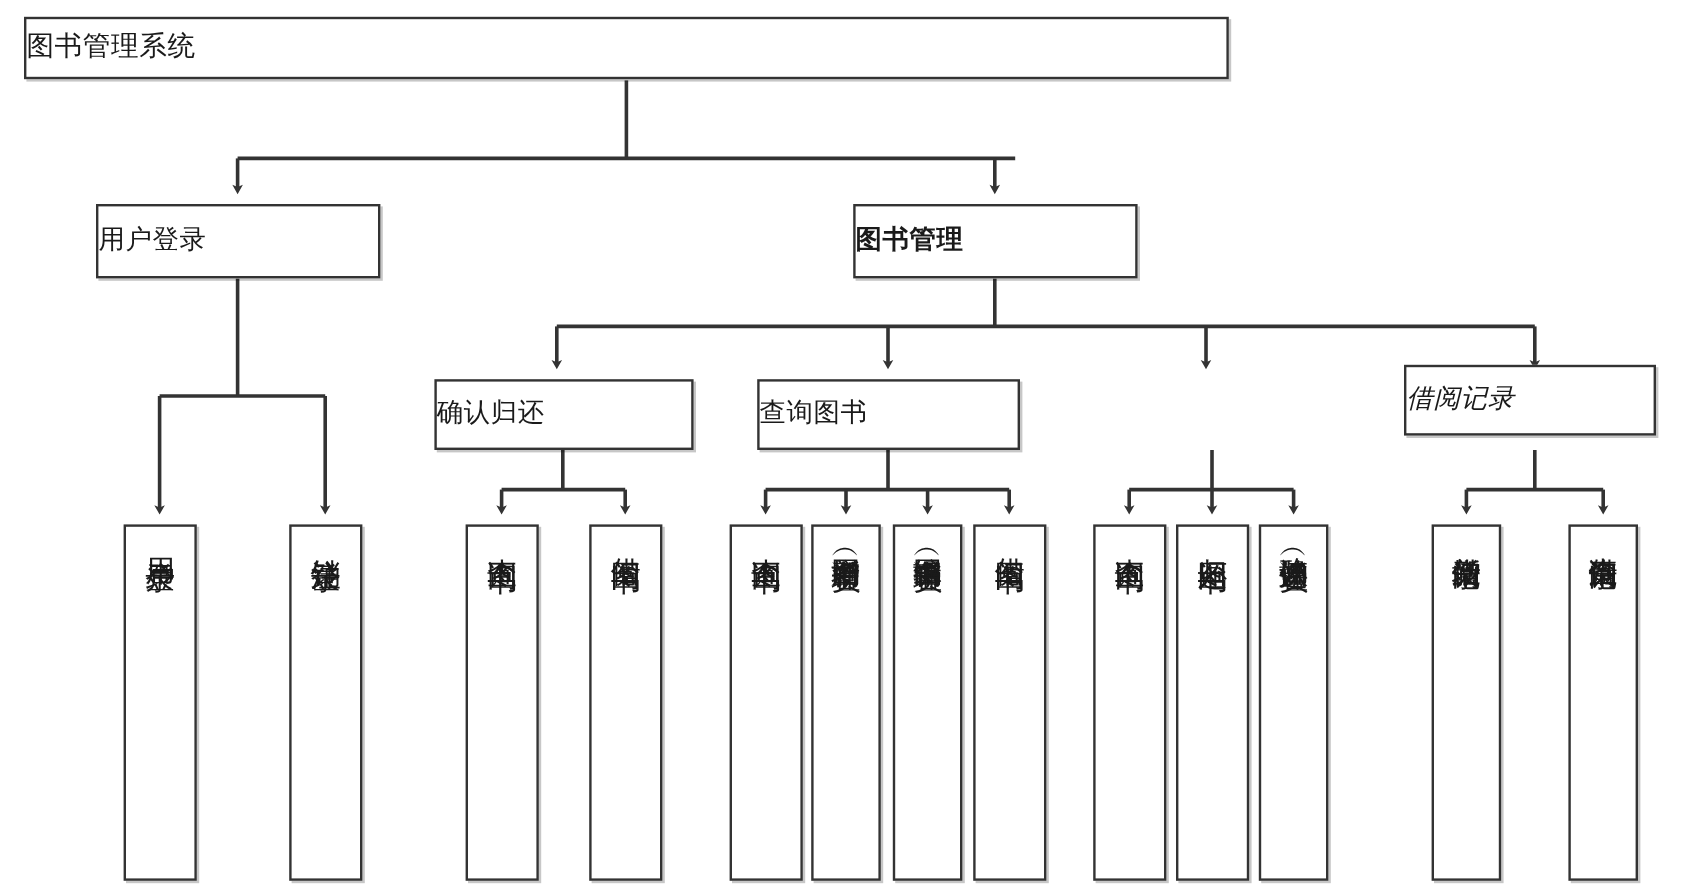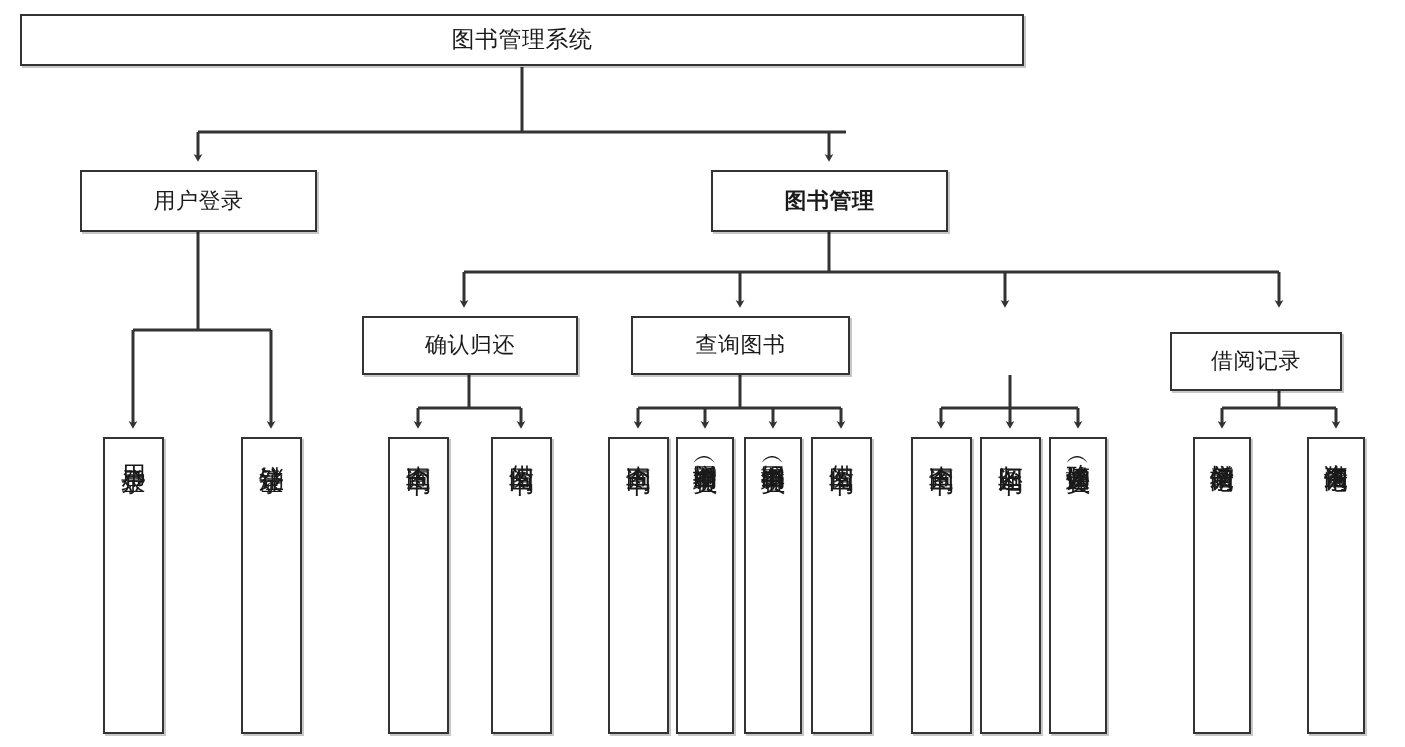--- a/index.html
+++ b/index.html
@@ -22,21 +22,20 @@
     height:747px;
     pointer-events:none;
   }
   .node{
     position:absolute;
     box-sizing:border-box;
     background:#ffffff;
     border:2px solid #333333;
     display:flex;
     align-items:center;
-    justify-content:center;
     box-shadow:2px 2px 0 rgba(0,0,0,0.22);
   }
   .node .label{
     display:block;
     text-align:center;
     line-height:1.12;
     letter-spacing:0.5px;
     color:#1a1a1a;
     white-space:nowrap;
   }
@@ -138,21 +137,21 @@
 
   <div class="node horiz" style="left:362px;top:316px;width:216px;height:59px;">
     <span class="label">确认归还</span>
   </div>
 
   <div class="node horiz" style="left:631px;top:316px;width:219px;height:59px;">
     <span class="label">查询图书</span>
   </div>
 
 
-  <div class="node horiz" style="left:1170px;top:332px;width:172px;height:59px;">
+  <div class="node horiz" style="left:1170px;top:304px;width:210px;height:59px;font-style:italic;">
     <span class="label">借阅记录</span>
   </div>
 
   <div class="node vert" style="left:103px;top:437px;width:61px;height:297px;">
     <span class="label">用户登录</span>
   </div>
 
   <div class="node vert" style="left:241px;top:437px;width:61px;height:297px;">
     <span class="label">注销登录</span>
   </div>

